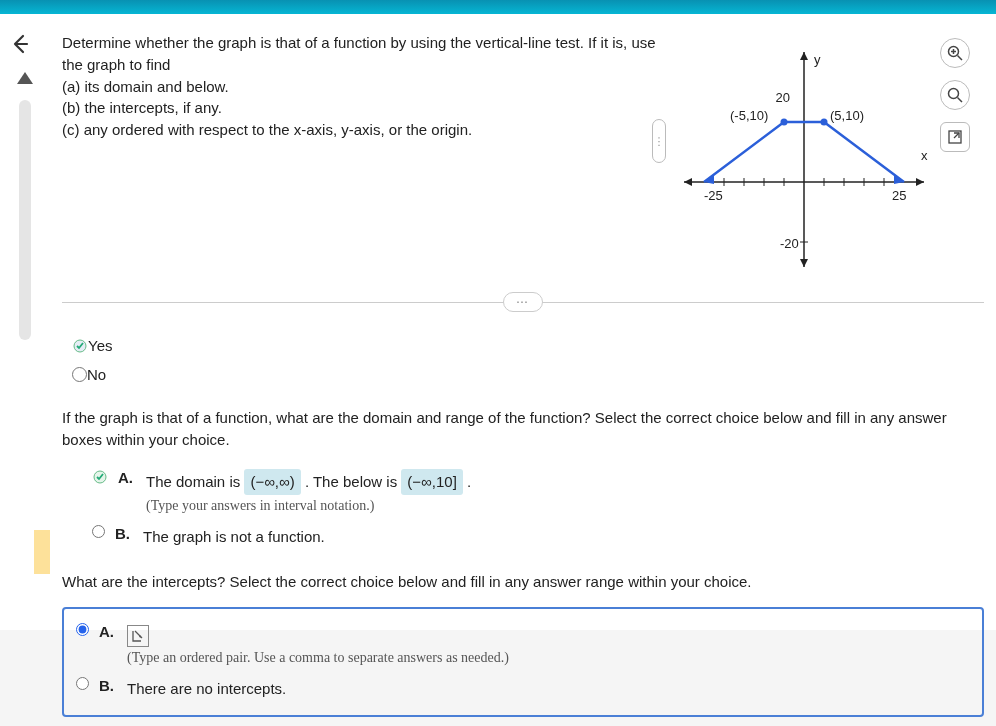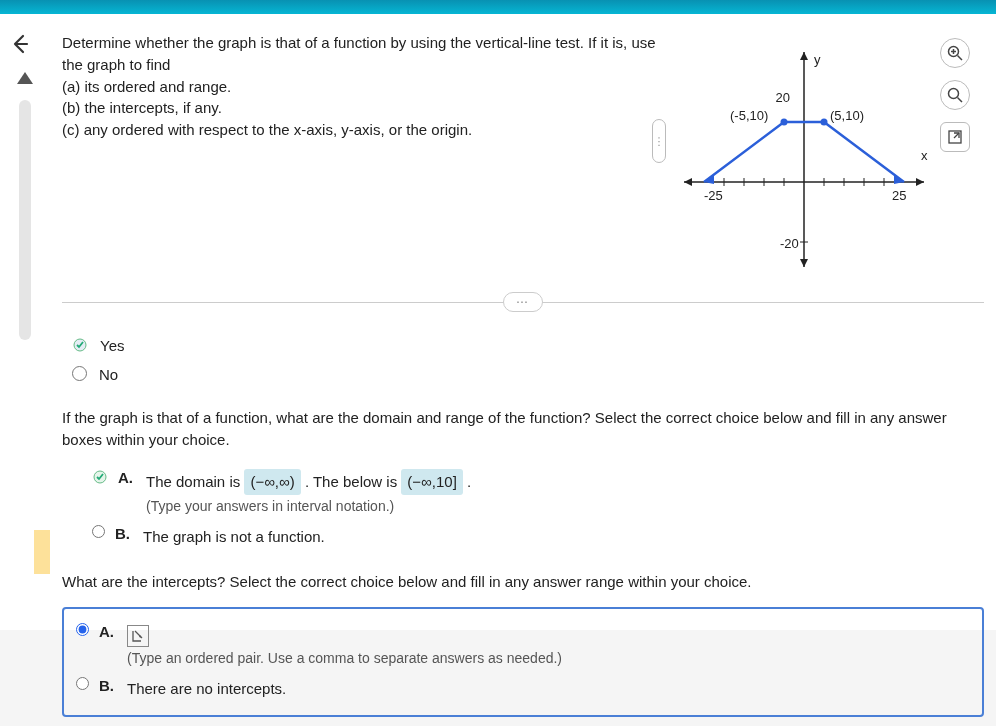--- a/index.html
+++ b/index.html
@@ -17,30 +17,30 @@
 .graph-col { width: 310px; display: flex; align-items: flex-start; }
 .graph-box { position: relative; width: 260px; height: 240px; }
 .graph-svg { width: 260px; height: 240px; }
 .right-icons { width: 42px; display: flex; flex-direction: column; align-items: center; gap: 12px; padding-top: 6px; }
 .icon-circle { width: 30px; height: 30px; border: 1px solid #bbb; border-radius: 50%; display: flex; align-items: center; justify-content: center; color: #444; font-size: 14px; cursor: pointer; background: #fff; }
 .icon-square { width: 30px; height: 30px; border: 1px solid #bbb; border-radius: 6px; display: flex; align-items: center; justify-content: center; color: #444; font-size: 13px; cursor: pointer; background: #fff; }
 .drag-handle { position: absolute; left: 602px; top: 105px; width: 14px; height: 44px; border: 1px solid #bbb; border-radius: 8px; display: flex; align-items: center; justify-content: center; color: #999; font-size: 11px; cursor: grab; background: #fff; }
 .hr-sep { border: none; border-top: 1px solid #ccc; margin: 8px 0 0 0; position: relative; }
 .ellipsis-badge { position: absolute; left: 50%; transform: translateX(-50%); top: -10px; width: 40px; height: 20px; border: 1px solid #ccc; border-radius: 10px; background: #fff; display: flex; align-items: center; justify-content: center; color: #888; font-size: 12px; letter-spacing: 2px; }
 .answer-section { margin-top: 28px; font-size: 15px; color: #222; }
-.radio-row { display: flex; align-items: flex-start; gap: 12px; padding: 6px 10px; }
+.radio-row { display: flex; align-items: center; padding: 6px 10px; }
 .radio-row input[type=radio] { width: 15px; height: 15px; }
 .radio-check-icon { width: 16px; height: 16px; display: inline-flex; align-items: center; justify-content: center; }
 .sub-q { margin: 18px 0 14px 0; line-height: 1.45; }
 .choice-block { margin-left: 30px; margin-bottom: 4px; }
 .choice-row { display: flex; align-items: flex-start; gap: 10px; padding: 4px 0; }
 .choice-label { font-weight: bold; min-width: 18px; }
 .choice-content { line-height: 1.6; }
 .pill { background: #cfe8ef; padding: 1px 6px; border-radius: 3px; display: inline-block; }
-.hint { font-size: 14px; color: #555; }
+.hint { font-size: 14px; color: #555; font-family: Liberation Serif, serif; }
 .answer-box { border: 2px solid #4a7fd6; border-radius: 4px; padding: 10px 12px 10px 12px; margin-top: 6px; }
 .answer-box .choice-row input[type=radio] { accent-color: #2563eb; }
 .icon-input { display: inline-flex; width: 22px; height: 22px; border: 1px solid #888; align-items: center; justify-content: center; vertical-align: middle; }
 .yellow-tab { position: absolute; left: -16px; top: 516px; width: 16px; height: 44px; background: #fde19a; }
 .glabel { font-size: 13px; fill: #222; font-family: Arial; }
 .xlabel { font-size: 13px; fill: #222; }
 </style>
 </head>
 <body>
 
@@ -59,21 +59,21 @@
     </div>
     <div class="scroll-track"></div>
   </div>
 
   <div class="main">
     <div class="yellow-tab"></div>
 
     <div class="question-row">
       <div class="question-text">
         <div>Determine whether the graph is that of a function by using the vertical-line test. If it is, use the graph to find</div>
-        <div>(a) its ordered and range.</div>
+        <div>(a) its domain and below.</div>
         <div>(b) the intercepts, if any.</div>
         <div>(c) any ordered with respect to the x-axis, y-axis, or the origin.</div>
       </div>
 
       <div class="graph-col">
         <div class="graph-box">
           <svg class="graph-svg" viewBox="0 0 260 240">
 
             <line x1="10" y1="150" x2="250" y2="150" stroke="#222" stroke-width="1.5"></line>
             <polygon points="250,150 242,146 242,154" fill="#222"></polygon>

